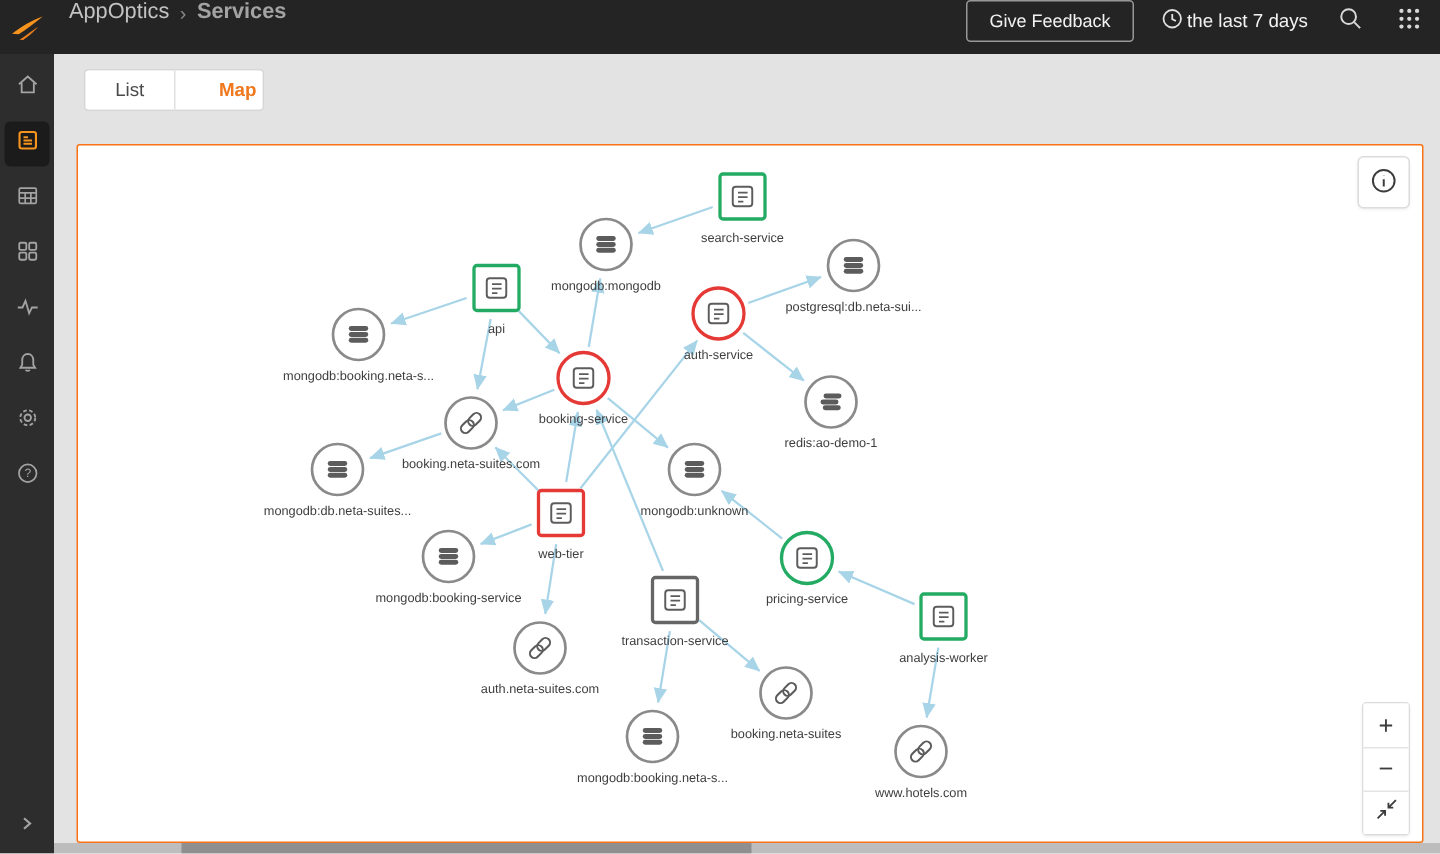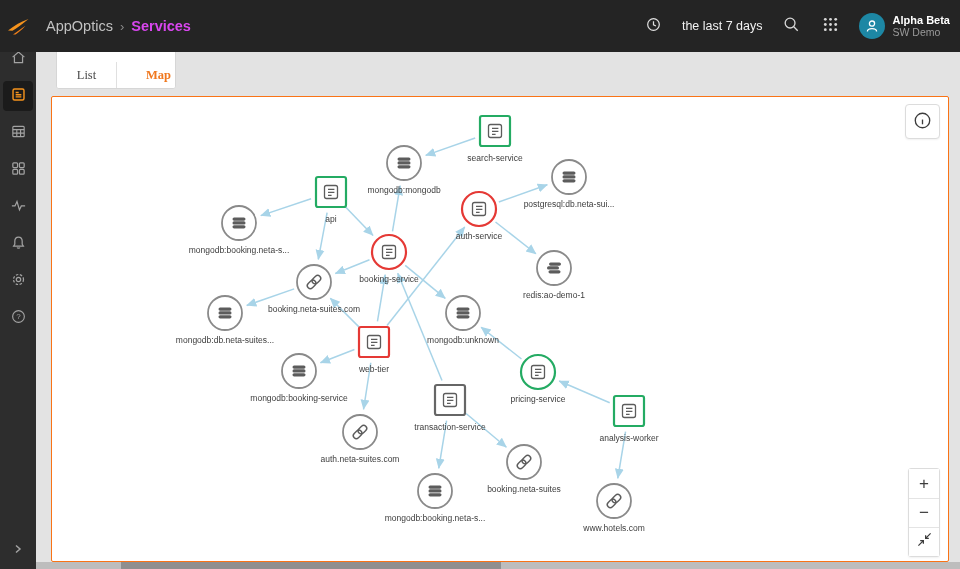--- a/index.html
+++ b/index.html
@@ -1,46 +1,46 @@
 <!DOCTYPE html>
 <html><head>
 <meta charset="utf-8">
 <style>
   * { margin:0; padding:0; box-sizing:border-box; }
   html,body { width:960px; height:569px; overflow:hidden; font-family:"Liberation Sans",sans-serif; background:#e3e3e3; }
   .app { position:relative; width:960px; height:569px; }
 
   
-  .topbar { position:absolute; top:0; left:0; width:960px; height:52px; background:#242424; display:flex; align-items:center; z-index:30; }
+  .topbar { position:absolute; top:0; left:0; width:960px; height:36px; background:#242424; display:flex; align-items:flex-start; z-index:30; }
   .logo { width:36px; height:36px; display:flex; align-items:center; justify-content:center; }
   .crumbs { display:flex; align-items:center; gap:7px; margin-left:10px; font-size:14.5px; }
   .crumb-brand { color:#c2c2c2; }
   .crumb-sep { color:#8a8a8a; font-size:13px; }
-  .crumb-page { color:#d946ef; font-weight:bold; }
+  .crumb-page { color:#a3a3a3; font-weight:bold; }
   .topbar-right { margin-left:auto; display:flex; align-items:center; gap:18px; padding-right:10px; }
   .feedback-btn { background:transparent; border:1px solid #979797; border-radius:3px; color:#f2f2f2; font-size:12px; padding:6px 15px; cursor:pointer; font-family:inherit; }
-  .time-range { display:flex; align-items:center; gap:21px; color:#f2f2f2; font-size:12.5px; }
+  .time-range { display:flex; align-items:center; gap:2px; color:#f2f2f2; font-size:12.5px; }
   .icon-btn { background:none; border:none; cursor:pointer; display:flex; align-items:center; padding:2px; }
   .user { display:flex; align-items:center; gap:8px; }
   .avatar { width:26px; height:26px; border-radius:50%; background:#1d87a4; display:flex; align-items:center; justify-content:center; }
   .user-names { display:flex; flex-direction:column; line-height:1.15; }
   .user-name { color:#ffffff; font-size:11px; font-weight:bold; }
   .user-org { color:#9a9a9a; font-size:10.5px; }
 
   
   .sidenav { position:absolute; top:36px; left:0; width:36px; height:533px; background:#2d2d2d; display:flex; flex-direction:column; align-items:center; padding-top:8px; z-index:20; }
   .side-item { width:30px; height:30px; margin-bottom:7px; border-radius:4px; display:flex; align-items:center; justify-content:center; cursor:pointer; color:#a3a3a3; }
   .side-item.active { background:#1b1b1b; color:#f7941d; }
   .side-expand { position:absolute; bottom:6px; left:0; width:36px; height:24px; display:flex; align-items:center; justify-content:center; color:#a3a3a3; cursor:pointer; }
 
   
   .content { position:absolute; top:36px; left:36px; width:924px; height:533px; background:#e3e3e3; }
   .toolbar { position:absolute; top:0; left:0; width:100%; height:60px; }
   .seg { position:absolute; left:20px; top:10px; display:flex; background:#ffffff; border:1px solid #d6d6d6; border-radius:3px; overflow:hidden; }
-  .seg-tab { width:59px; height:26px; background:#ffffff; border:none; font-size:12.5px; color:#4a4a4a; cursor:pointer; font-family:Liberation Serif, serif;margin-top:15px; }
+  .seg-tab { width:59px; height:26px; background:#ffffff; border:none; font-size:12.5px; color:#4a4a4a; cursor:pointer; font-family:Liberation Sans, sans-serif; }
   .seg-tab + .seg-tab { border-left:1px solid #e0e0e0;padding-left:25px; }
   .seg-tab.active { color:#f0781e; font-weight:bold; }
   .add-service-btn { position:absolute; right:15px; top:11px; height:25px; padding:0 14px; background:#1d7fa6; color:#ffffff; border:none; border-radius:3px; font-size:12px; font-weight:bold; cursor:pointer; font-family:inherit; }
 
   
   .panel { position:absolute; left:15px; top:60px; width:898px; height:466px; background:#ffffff; border:1px solid #f97316; border-radius:2px; }
   .map-svg { position:absolute; left:0; top:0; }
   .info-btn { position:absolute; right:8px; top:7px; width:35px; height:35px; background:#ffffff; border:1px solid #dcdcdc; border-radius:4px; box-shadow:0 1px 2px rgba(0,0,0,.06); display:flex; align-items:center; justify-content:center; cursor:pointer; }
   .zoomctl { position:absolute; right:8px; bottom:4px; width:32px; background:#ffffff; border:1px solid #dcdcdc; border-radius:3px; box-shadow:0 1px 2px rgba(0,0,0,.06); display:flex; flex-direction:column; }
   .zoomctl button { width:100%; height:29px; background:#ffffff; border:none; font-size:17px; color:#3c3c3c; cursor:pointer; display:flex; align-items:center; justify-content:center; font-family:inherit; }
@@ -61,20 +61,21 @@
         <path d="M2 16.5 C8.5 11.5, 15 7.5, 22.5 5 C16.5 10, 11 14, 6.5 16.8 Z" fill="#f7941d"></path>
         <path d="M7 20.5 C11.5 17.5, 15.5 14.5, 19.5 11.8 C15.8 16, 12 18.8, 9.5 20.6 Z" fill="#ef7f1a"></path>
       </svg>
     </div>
     <nav class="crumbs">
       <span class="crumb-brand">AppOptics</span>
       <span class="crumb-sep">›</span>
       <span class="crumb-page">Services</span>
     </nav>
     <div class="topbar-right">
+      <button class="feedback-btn">Give Feedback</button>
       <div class="time-range">
         <span>
           <svg width="15" height="15" viewBox="0 0 16 16" fill="none" stroke="#e0e0e0" stroke-width="1.3">
             <circle cx="8" cy="8" r="6.2"></circle>
               <path d="M8 4.6 V8.3 L10.6 9.6"></path>
           </svg>
         </span>
         <span>the last 7 days</span>
       </div>
       <button class="icon-btn">
@@ -93,32 +94,20 @@
               <circle cx="14.5" cy="3.5" r="1.5"></circle>
             <circle cx="3.5" cy="9" r="1.5"></circle>
               <circle cx="9" cy="9" r="1.5"></circle>
               <circle cx="14.5" cy="9" r="1.5"></circle>
             <circle cx="3.5" cy="14.5" r="1.5"></circle>
               <circle cx="9" cy="14.5" r="1.5"></circle>
               <circle cx="14.5" cy="14.5" r="1.5"></circle>
           </svg>
         </span>
       </button>
-      <div class="user">
-        <div class="avatar">
-          <svg width="16" height="16" viewBox="0 0 16 16" fill="none" stroke="#ffffff" stroke-width="1.3">
-            <circle cx="8" cy="5.6" r="2.6"></circle>
-              <path d="M3.4 13.4 C3.4 9.6 12.6 9.6 12.6 13.4"></path>
-          </svg>
-        </div>
-        <div class="user-names">
-          <span class="user-name">Alpha Beta</span>
-          <span class="user-org">SW Demo</span>
-        </div>
-      </div>
     </div>
   </header>
 
   <aside class="sidenav">
 
     <div class="side-item">
         <span><svg width="17" height="17" viewBox="0 0 18 18" fill="none" stroke="currentColor" stroke-width="1.3">
             <path d="M2.8 8.6 L9 3.2 L15.2 8.6"></path>
             <path d="M4.7 7.6 V14.4 H13.3 V7.6"></path>
           </svg></span>

